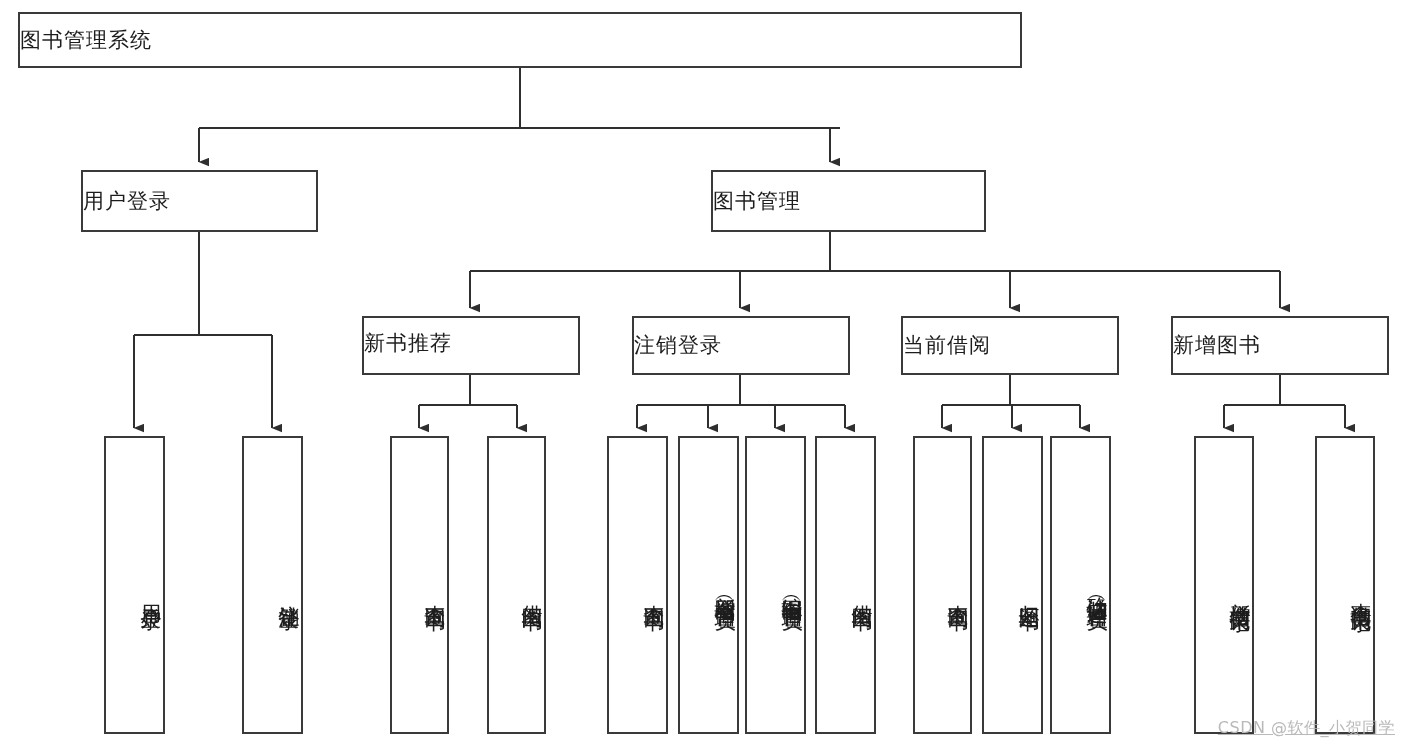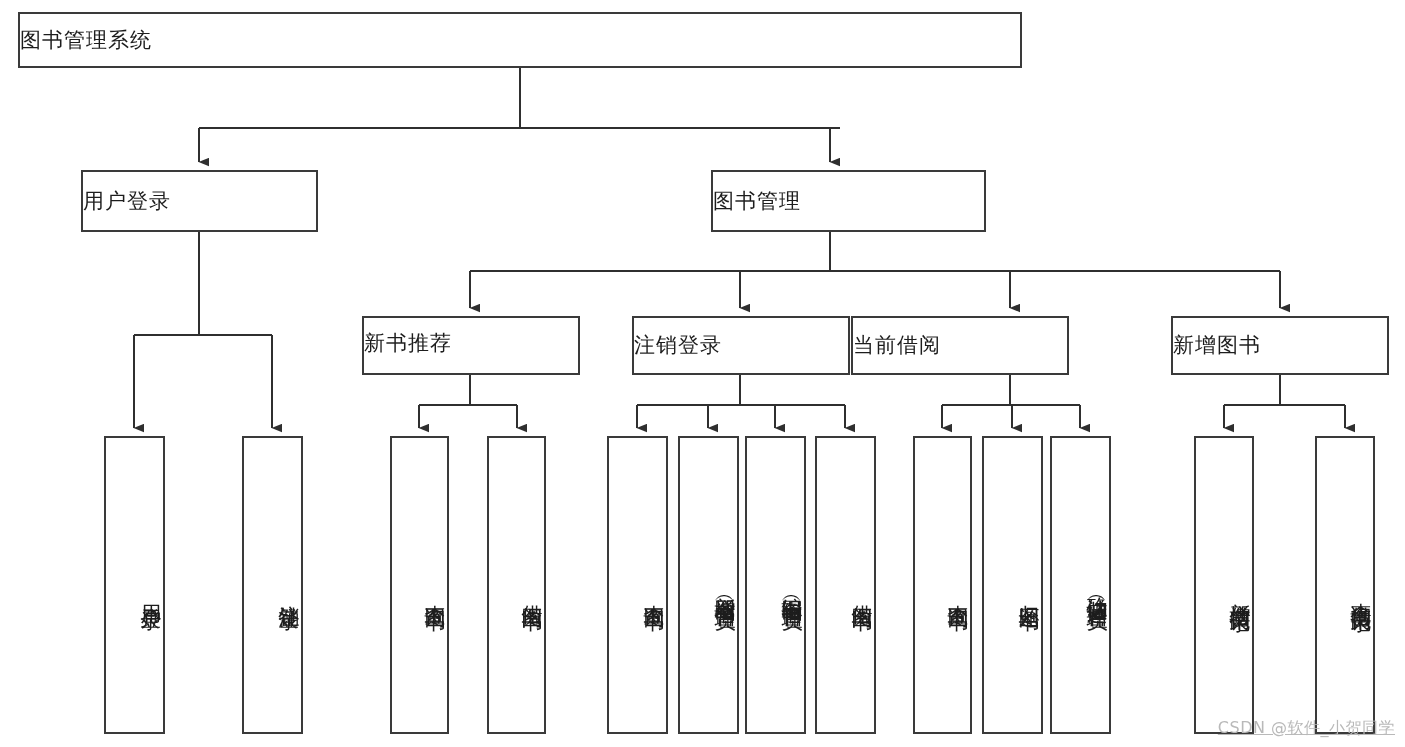--- a/index.html
+++ b/index.html
@@ -138,21 +138,21 @@
   <div class="node horizontal" id="node-l2-1" style="left: 711px; top: 170px; width: 275px; height: 62px; border-color: rgb(58, 58, 58); color: rgb(29, 29, 29); background: rgb(255, 255, 255);">
     <span class="node-label">图书管理</span>
   </div>
 
   <div class="node horizontal" id="node-l3-0" style="left: 362px; top: 316px; width: 218px; height: 59px; border-color: rgb(58, 58, 58); color: rgb(29, 29, 29); background: rgb(255, 255, 255); font-family: Liberation Mono, monospace;">
     <span class="node-label">新书推荐</span>
   </div>
   <div class="node horizontal" id="node-l3-1" style="left: 632px; top: 316px; width: 218px; height: 59px; border-color: rgb(58, 58, 58); color: rgb(29, 29, 29); background: rgb(255, 255, 255);">
     <span class="node-label">注销登录</span>
   </div>
-  <div class="node horizontal" id="node-l3-2" style="left: 851px; top: 316px; width: 218px; height: 59px; border-color: rgb(58, 58, 58); color: rgb(29, 29, 29); background: rgb(255, 255, 255);">
+  <div class="node horizontal" id="node-l3-2" style="left: 901px; top: 316px; width: 218px; height: 59px; border-color: rgb(58, 58, 58); color: rgb(29, 29, 29); background: rgb(255, 255, 255);">
     <span class="node-label">当前借阅</span>
   </div>
   <div class="node horizontal" id="node-l3-3" style="left: 1171px; top: 316px; width: 218px; height: 59px; border-color: rgb(58, 58, 58); color: rgb(29, 29, 29); background: rgb(255, 255, 255);">
     <span class="node-label">新增图书</span>
   </div>
 
   <div class="node vertical" id="node-leaf-0" style="left: 104px; top: 436px; width: 61px; height: 298px; border-color: rgb(58, 58, 58); color: rgb(29, 29, 29); background: rgb(255, 255, 255);">
     <span class="node-label">用户登录</span>
   </div>
   <div class="node vertical" id="node-leaf-1" style="left: 242px; top: 436px; width: 61px; height: 298px; border-color: rgb(58, 58, 58); color: rgb(29, 29, 29); background: rgb(255, 255, 255);">

